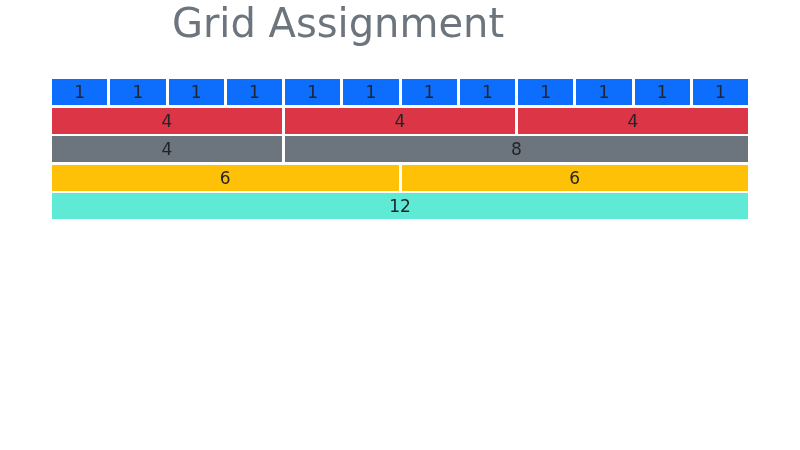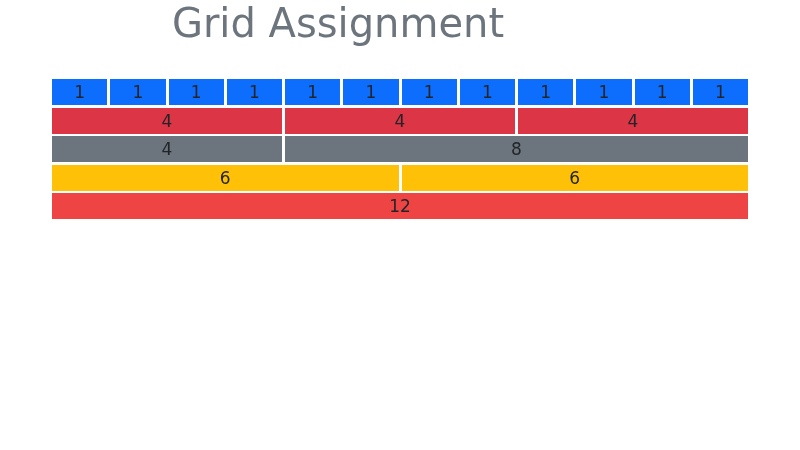--- a/index.html
+++ b/index.html
@@ -36,15 +36,15 @@
   </div>
   <div class="row">
     <div class="cell" style="width:230px;flex:none;background:#6c757d">4</div>
     <div class="cell" style="flex:1;background:#6c757d">8</div>
   </div>
   <div class="row">
     <div class="cell" style="flex:1;background:#ffc107">6</div>
     <div class="cell" style="flex:1;background:#ffc107">6</div>
   </div>
   <div class="row">
-    <div class="cell" style="flex:1;background:#ef4444">12</div>
+    <div class="cell" style="flex:1;background:#5eead4">12</div>
   </div>
 </div>
 
 </body></html>

